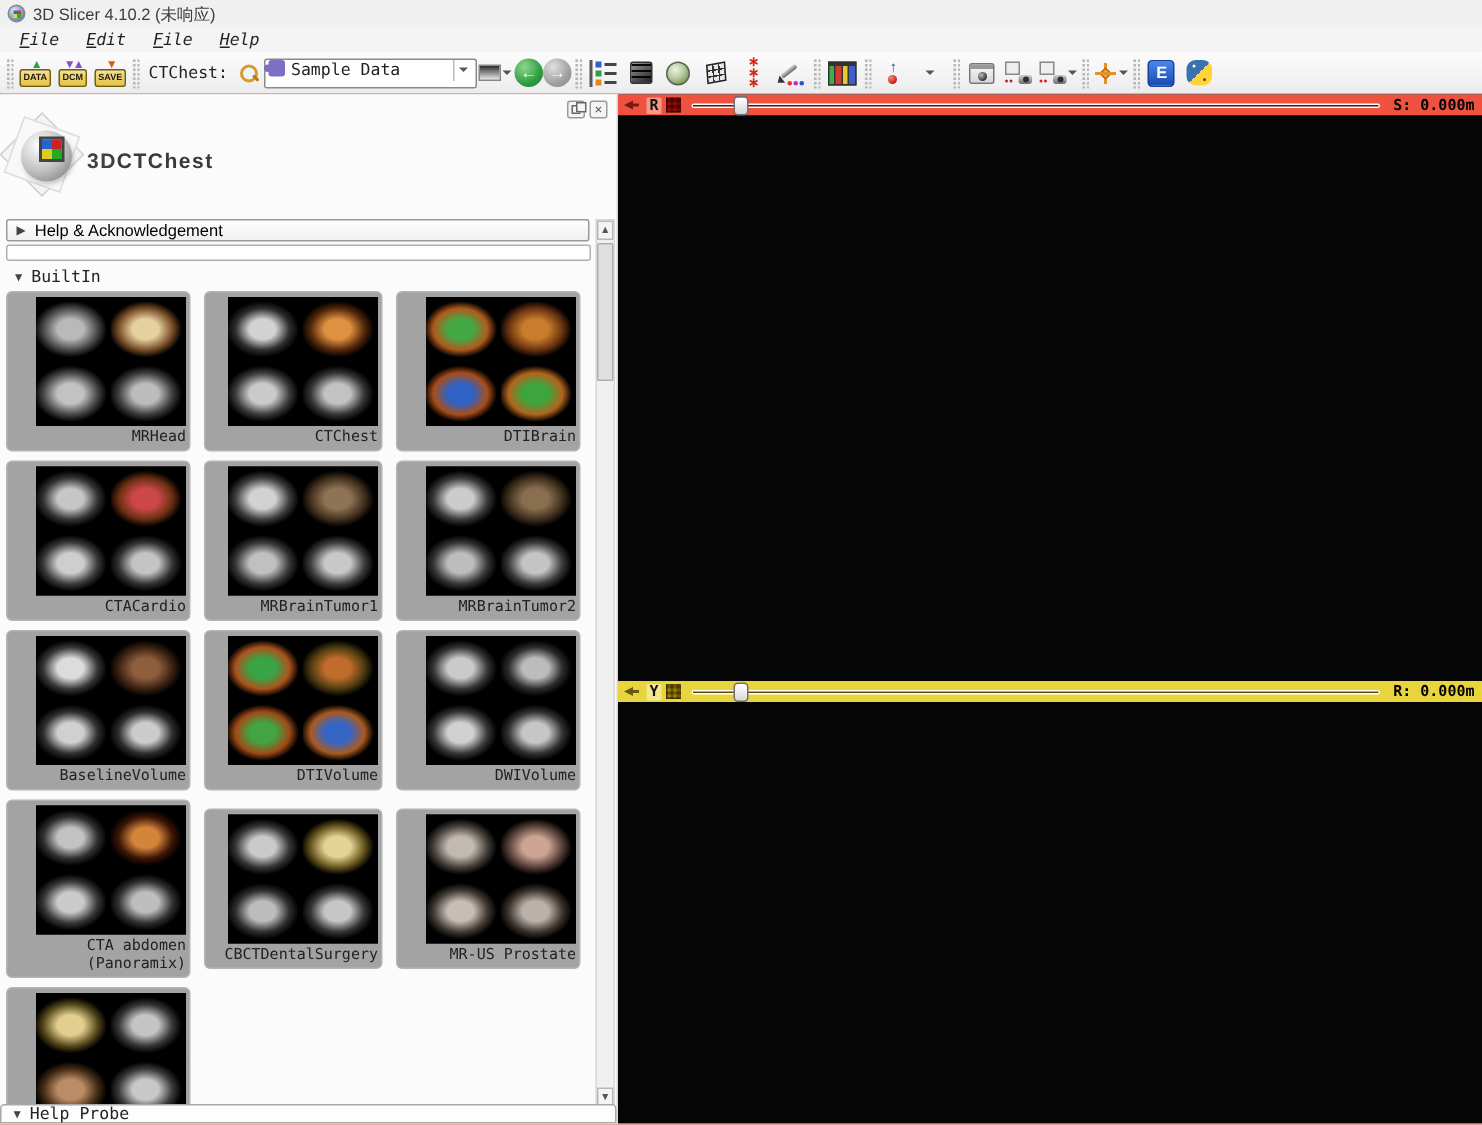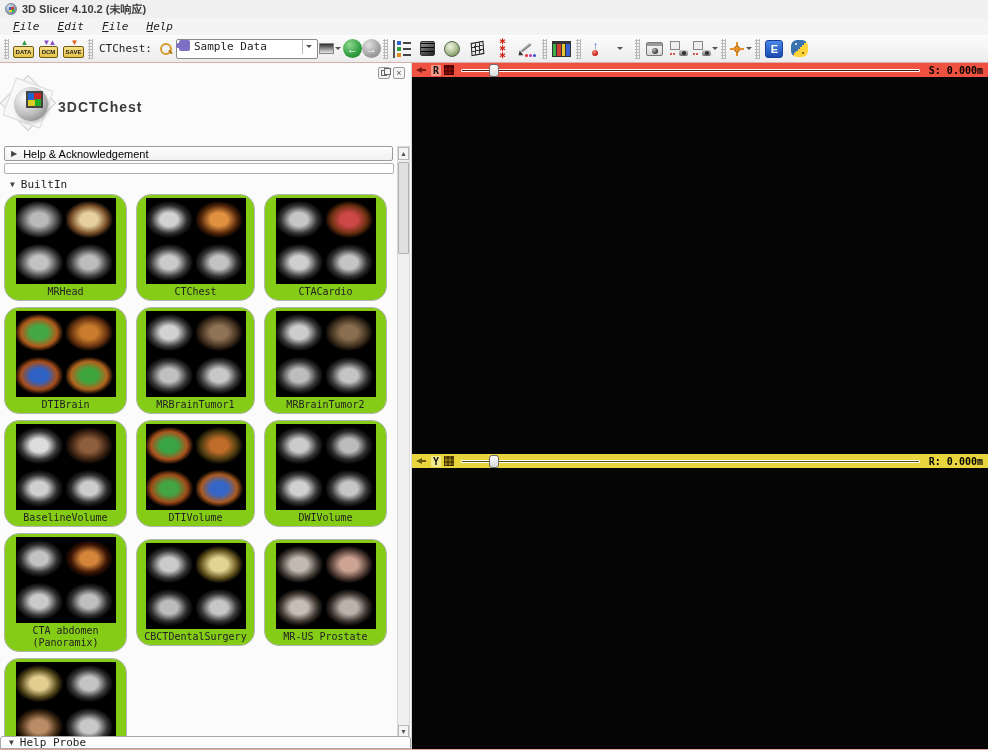--- a/index.html
+++ b/index.html
@@ -2,21 +2,21 @@
 <html><head>
 <meta charset="utf-8">
 <style>
   * { margin:0; padding:0; box-sizing:border-box; }
   html,body { width:988px; height:750px; overflow:hidden; }
   body { font-family:"DejaVu Sans Mono", monospace; font-size:11px; color:#222;
          background:#fff; position:relative; border-bottom:1px solid #e2a49c; }
 
   
   .titlebar { height:18px; background:#f0f0f0; display:flex; align-items:center;
-              padding:0 5px; gap:5px;font-weight:bold; }
+              padding:0 5px; gap:5px; }
   .app-icon { width:12px; height:12px; border-radius:50%;
               background:radial-gradient(circle at 35% 30%, #dfe6ee, #8fa0b4 55%, #5b6c80);
               border:1px solid #7b8a9a; position:relative; flex:0 0 auto; }
   .app-icon::after { content:""; position:absolute; left:3px; top:3px; width:5px; height:5px;
               background:conic-gradient(#d33 0 25%, #3a3 0 50%, #dd3 0 75%, #36c 0); }
   .title-text { font-family:"Liberation Sans", sans-serif; font-size:11px; color:#3c3c3c; }
 
   
   .menubar { height:17px; background:#f4f4f4; display:flex; align-items:center; padding:0 4px; }
   .menu-item { padding:1px 9px; font-size:11px; cursor:default;font-style:italic; }
@@ -152,22 +152,22 @@
      background:linear-gradient(#fefefe,#f0f0f0); display:flex; align-items:center; gap:6px;
      padding:0 6px; font-size:11px; }
   .empty-frame { margin:2px 3px 3px 4px; height:11px; border:1px solid #b0b0b0; border-radius:2px;
      background:#fff; }
   .flat-header { height:15px; display:flex; align-items:center; gap:6px; padding:0 6px 0 10px;
      font-size:11px; margin-bottom:2px; }
   .sec-arrow { font-size:8px; color:#444; }
 
   .card-grid { display:grid; grid-template-columns:123px 119px 123px; column-gap:9px; row-gap:6px;
      padding-left:4px; align-items:center; }
-  .card { border:1px solid #b4b4b4; border-radius:15px; background:#84cc16; padding:3px 2px 2px;
-     display:flex; flex-direction:column; align-items:center; }
+  .card { border:1px solid #b4b4b4; border-radius:4px; background:#a3a3a3; padding:3px 2px 2px;
+     display:flex; flex-direction:column; align-items:flex-end; }
   .thumb { width:100px; height:86px; background:#0a0a0a; display:grid;
      grid-template-columns:50px 50px; grid-template-rows:43px 43px; }
   .tile { width:100%; height:100%; }
   .card-label { font-size:10px; margin-top:2px; text-align:center; white-space:pre-line;
      line-height:12px; min-height:12px; }
 
   .scrollbar { position:absolute; top:83px; right:1px; width:13px; height:593px; background:#f0f0f0;
      border:1px solid #d8d8d8; display:flex; flex-direction:column; }
   .sb-btn { height:13px; background:#f4f4f4; border:1px solid #b8b8b8; font-size:7px; color:#555;
      display:flex; align-items:center; justify-content:center; padding:0; }
@@ -416,36 +416,36 @@
               <div class="tile" style="background: radial-gradient(58% 52% at 46% 50%, rgb(210, 210, 210) 0%, rgb(210, 210, 210) 30%, rgb(47, 47, 47) 62%, rgb(0, 0, 0) 84%);"></div>
               <div class="tile" style="background: radial-gradient(58% 52% at 46% 50%, rgb(224, 145, 64) 0%, rgb(224, 145, 64) 30%, rgb(85, 40, 10) 62%, rgb(0, 0, 0) 84%);"></div>
               <div class="tile" style="background: radial-gradient(58% 52% at 46% 50%, rgb(202, 202, 202) 0%, rgb(202, 202, 202) 30%, rgb(60, 60, 60) 62%, rgb(0, 0, 0) 84%);"></div>
               <div class="tile" style="background: radial-gradient(58% 52% at 46% 50%, rgb(194, 194, 194) 0%, rgb(194, 194, 194) 30%, rgb(53, 53, 53) 62%, rgb(0, 0, 0) 84%);"></div>
             </div>
     <div class="card-label">CTChest</div>
   </div>
 
   <div class="card">
     <div class="thumb">
+              <div class="tile" style="background: radial-gradient(58% 52% at 46% 50%, rgb(68, 168, 68) 0%, rgb(68, 168, 68) 30%, rgb(176, 90, 28) 62%, rgb(0, 0, 0) 84%);"></div>
+              <div class="tile" style="background: radial-gradient(58% 52% at 46% 50%, rgb(200, 124, 44) 0%, rgb(200, 124, 44) 30%, rgb(106, 52, 16) 62%, rgb(0, 0, 0) 84%);"></div>
+              <div class="tile" style="background: radial-gradient(58% 52% at 46% 50%, rgb(47, 98, 196) 0%, rgb(47, 98, 196) 30%, rgb(168, 78, 26) 62%, rgb(0, 0, 0) 84%);"></div>
+              <div class="tile" style="background: radial-gradient(58% 52% at 46% 50%, rgb(62, 164, 62) 0%, rgb(62, 164, 62) 30%, rgb(178, 100, 30) 62%, rgb(0, 0, 0) 84%);"></div>
+            </div>
+    <div class="card-label">DTIBrain</div>
+  </div>
+
+  <div class="card">
+    <div class="thumb">
               <div class="tile" style="background: radial-gradient(58% 52% at 46% 50%, rgb(198, 198, 198) 0%, rgb(198, 198, 198) 30%, rgb(53, 53, 53) 62%, rgb(0, 0, 0) 84%);"></div>
               <div class="tile" style="background: radial-gradient(58% 52% at 46% 50%, rgb(204, 72, 72) 0%, rgb(204, 72, 72) 30%, rgb(106, 47, 16) 62%, rgb(0, 0, 0) 84%);"></div>
               <div class="tile" style="background: radial-gradient(58% 52% at 46% 50%, rgb(206, 206, 206) 0%, rgb(206, 206, 206) 30%, rgb(59, 59, 59) 62%, rgb(0, 0, 0) 84%);"></div>
               <div class="tile" style="background: radial-gradient(58% 52% at 46% 50%, rgb(196, 196, 196) 0%, rgb(196, 196, 196) 30%, rgb(52, 52, 52) 62%, rgb(0, 0, 0) 84%);"></div>
             </div>
     <div class="card-label">CTACardio</div>
-  </div>
-
-  <div class="card">
-    <div class="thumb">
-              <div class="tile" style="background: radial-gradient(58% 52% at 46% 50%, rgb(68, 168, 68) 0%, rgb(68, 168, 68) 30%, rgb(176, 90, 28) 62%, rgb(0, 0, 0) 84%);"></div>
-              <div class="tile" style="background: radial-gradient(58% 52% at 46% 50%, rgb(200, 124, 44) 0%, rgb(200, 124, 44) 30%, rgb(106, 52, 16) 62%, rgb(0, 0, 0) 84%);"></div>
-              <div class="tile" style="background: radial-gradient(58% 52% at 46% 50%, rgb(47, 98, 196) 0%, rgb(47, 98, 196) 30%, rgb(168, 78, 26) 62%, rgb(0, 0, 0) 84%);"></div>
-              <div class="tile" style="background: radial-gradient(58% 52% at 46% 50%, rgb(62, 164, 62) 0%, rgb(62, 164, 62) 30%, rgb(178, 100, 30) 62%, rgb(0, 0, 0) 84%);"></div>
-            </div>
-    <div class="card-label">DTIBrain</div>
   </div>
 
   <div class="card">
     <div class="thumb">
               <div class="tile" style="background: radial-gradient(58% 52% at 46% 50%, rgb(210, 210, 210) 0%, rgb(210, 210, 210) 30%, rgb(62, 62, 62) 62%, rgb(0, 0, 0) 84%);"></div>
               <div class="tile" style="background: radial-gradient(58% 52% at 46% 50%, rgb(143, 115, 86) 0%, rgb(143, 115, 86) 30%, rgb(68, 49, 31) 62%, rgb(0, 0, 0) 84%);"></div>
               <div class="tile" style="background: radial-gradient(58% 52% at 46% 50%, rgb(192, 192, 192) 0%, rgb(192, 192, 192) 30%, rgb(56, 56, 56) 62%, rgb(0, 0, 0) 84%);"></div>
               <div class="tile" style="background: radial-gradient(58% 52% at 46% 50%, rgb(200, 200, 200) 0%, rgb(200, 200, 200) 30%, rgb(61, 61, 61) 62%, rgb(0, 0, 0) 84%);"></div>
             </div>
     <div class="card-label">MRBrainTumor1</div>

